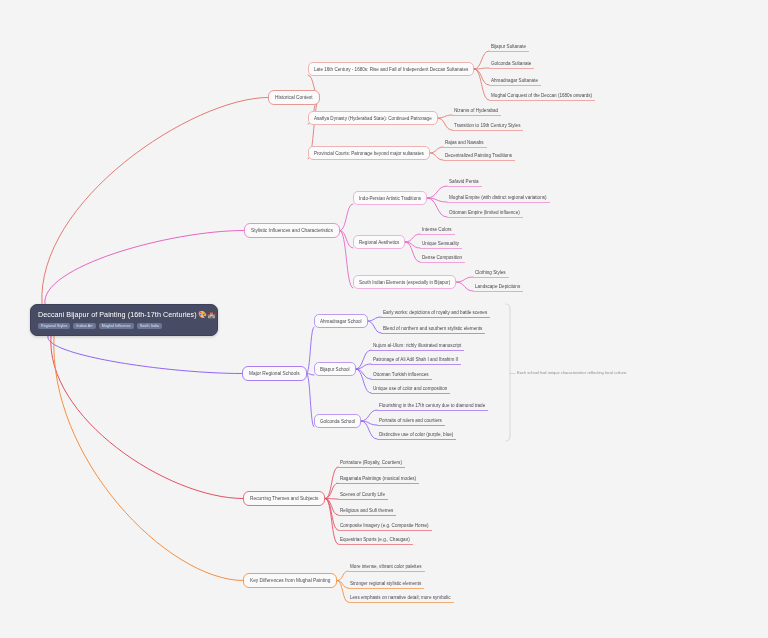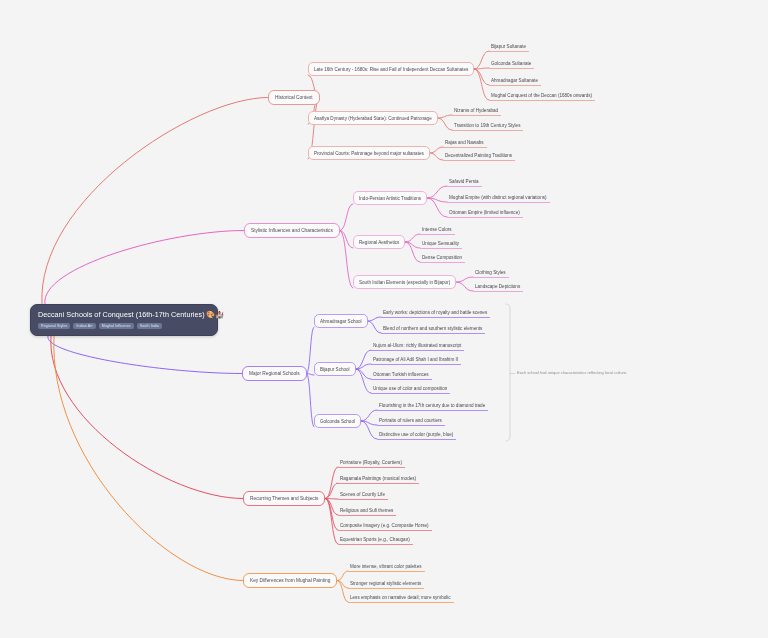--- a/index.html
+++ b/index.html
@@ -175,21 +175,21 @@
       <path d="M325.4375,498.5 C332.346875,498.5 331.090625,530 338,530" fill="none" stroke="#e0485c" stroke-width="0.85" stroke-linecap="round"></path>
       <path d="M325.4375,498.5 C332.346875,498.5 331.090625,544 338,544" fill="none" stroke="#e0485c" stroke-width="0.85" stroke-linecap="round"></path>
       <path d="M337.4375,580.5 C343.246875,580.5 342.190625,571 348,571" fill="none" stroke="#f08a3c" stroke-width="0.85" stroke-linecap="round"></path>
       <path d="M337.4375,580.5 C343.246875,580.5 342.190625,588 348,588" fill="none" stroke="#f08a3c" stroke-width="0.85" stroke-linecap="round"></path>
       <path d="M337.4375,580.5 C343.246875,580.5 342.190625,602 348,602" fill="none" stroke="#f08a3c" stroke-width="0.85" stroke-linecap="round"></path>
       <path d="M506,304 Q510,304 510,309 L510,436 Q510,441 506,441" fill="none" stroke="#c8c8cc" stroke-width="0.7" stroke-linecap="round"></path>
       <path d="M510,373.5 L515,373.5" fill="none" stroke="#c8c8cc" stroke-width="0.7" stroke-linecap="round"></path>
     </svg>
 
   <div class="root-node">
-    <div class="root-title">Deccani Schools of Conquest (16th-17th Centuries) 🎨🏰</div>
+    <div class="root-title">Deccani Bijapur of Painting (16th-17th Centuries) 🎨🏰</div>
     <div class="root-tags">
       <span class="root-tag">Regional Styles</span>
       <span class="root-tag">Indian Art</span>
       <span class="root-tag">Mughal Influence</span>
       <span class="root-tag">South India</span>
     </div>
   </div>
 
   <div class="node lvl1 c-hist" style="left:268px; top:90px;">Historical Context</div>
 

